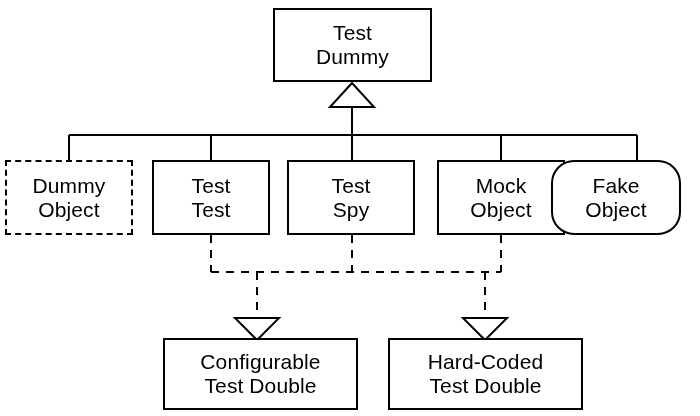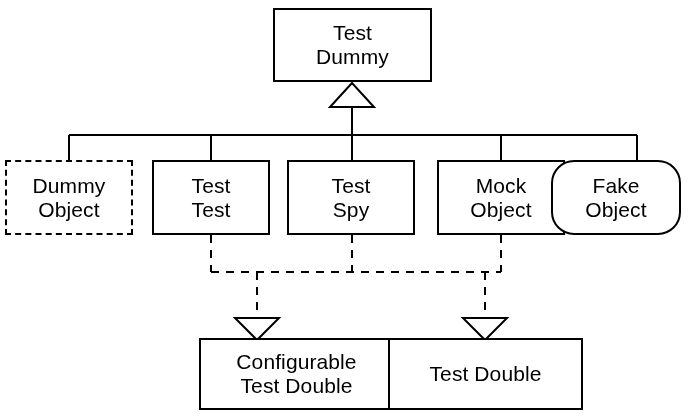--- a/index.html
+++ b/index.html
@@ -100,22 +100,23 @@
   <div class="node-box" id="node-mock_object" style="left: 437px; top: 160px; width: 128px; height: 75px;">
     <span class="node-label">Mock</span>
     <span class="node-label">Object</span>
   </div>
 
   <div class="node-box" id="node-fake_object" style="left: 551px; top: 160px; width: 130px; height: 75px; border-radius: 23px;">
     <span class="node-label">Fake</span>
     <span class="node-label">Object</span>
   </div>
 
-  <div class="node-box" id="node-configurable_test_double" style="left: 163px; top: 338px; width: 195px; height: 72px; margin-left: 36px;">
+  <div class="node-box" id="node-configurable_test_double" style="left: 163px; top: 338px; width: 195px; height: 72px;">
     <span class="node-label">Configurable</span>
     <span class="node-label">Test Double</span>
   </div>
 
   <div class="node-box" id="node-hard_coded_test_double" style="left: 388px; top: 338px; width: 195px; height: 72px;">
+    <span class="node-label">Hard-Coded</span>
     <span class="node-label">Test Double</span>
   </div>
 
 </div>
 
 </body></html>

